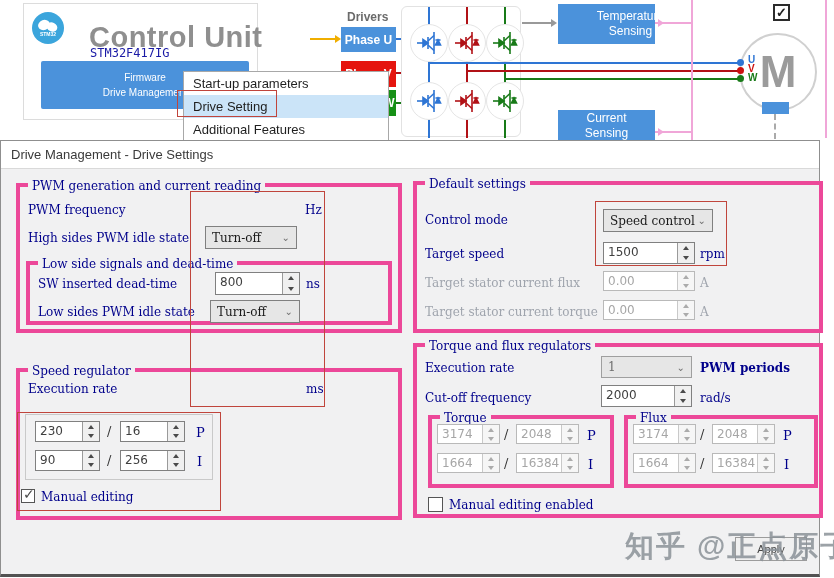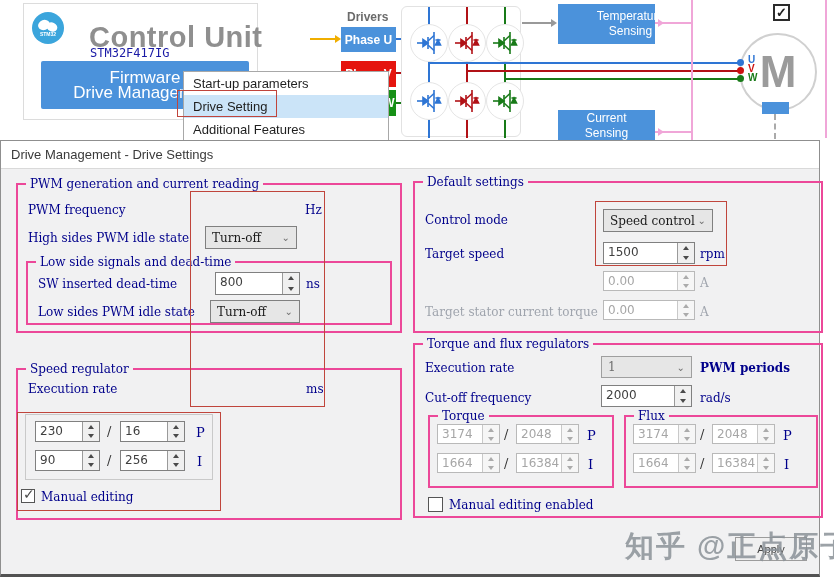--- a/index.html
+++ b/index.html
@@ -6,21 +6,21 @@
   body{font-family:"Liberation Sans",sans-serif;}
   #stage{position:relative;width:834px;height:578px;background:#ffffff;overflow:hidden;}
   .abs{position:absolute;box-sizing:border-box;}
   .nowrap{white-space:nowrap;}
 
   
   .card{background:#fff;border:1px solid #dcdcdc;}
   .cu-title{font-size:29px;font-weight:bold;color:#8f8f8f;letter-spacing:.5px;}
   .cu-mcu{font-family:"DejaVu Sans Mono",monospace;font-size:12px;color:#1a1aa6;}
   .blue-btn{background:#4B92DB;color:#fff;border-radius:2px;display:flex;flex-direction:column;
-            align-items:center;justify-content:center;font-size:17px;line-height:15px;cursor:pointer;}
+            align-items:center;justify-content:center;font-size:10px;line-height:15px;cursor:pointer;}
   .logo{border-radius:50%;background:#3BA5DC;display:flex;align-items:center;justify-content:center;flex-direction:column;}
   .logo .stm{font-size:5px;color:#fff;font-weight:bold;margin-top:-4px;}
   .drv-label{font-size:12px;font-weight:bold;color:#6b6b6b;}
   .phase{color:#fff;font-weight:bold;font-size:12px;display:flex;align-items:center;justify-content:center;cursor:pointer;}
   .snsbox{background:#4B92DB;color:#fff;font-size:12px;line-height:15px;text-align:center;
           display:flex;flex-direction:column;align-items:center;justify-content:center;cursor:pointer;}
   .hline{height:2px;}
   .vline{width:2px;}
   .arrow-r{width:0;height:0;border-top:4px solid transparent;border-bottom:4px solid transparent;}
   .invcard{background:#fff;border:1px solid #e2e2e2;border-radius:6px;}
@@ -38,21 +38,21 @@
   .menu-item{height:23px;line-height:23px;padding-left:9px;font-size:13px;color:#1f1f1f;cursor:pointer;}
   .menu-item.sel{background:#CBE4F8;}
 
   
   .dialog{background:#f1f1f2;border:1px solid #8f8f8f;border-bottom:3px solid #525252;z-index:10;}
   .titlebar{position:absolute;left:0;top:0;right:0;height:27px;background:#fff;border-bottom:1px solid #d9d9d9;
             font-size:13px;color:#3a3a3a;line-height:27px;padding-left:10px;}
   .fld{z-index:11;}
   .dlabel{font-family:"DejaVu Serif",serif;font-size:12px;color:#00008B;white-space:nowrap;z-index:12;}
   .dlabel.dis{color:#9fa4ad;}
-  .grp{border:2px solid #ec4899;z-index:11;text-decoration:underline;}
+  .grp{border:4px solid #ec4899;z-index:11;text-decoration:underline;}
   .gtitle{position:absolute;top:-8px;left:8px;background:#f1f1f2;padding:0 4px;
           font-family:"DejaVu Serif",serif;font-size:12px;color:#00008B;white-space:nowrap;}
   .spin{display:flex;border:1px solid #808080;background:#fff;}
   .spin .sval{flex:1;font-family:"DejaVu Sans",sans-serif;font-size:12px;color:#3f3f3f;padding:2px 4px;overflow:hidden;}
   .sbtns{width:16px;display:flex;flex-direction:column;border-left:1px solid #9a9a9a;background:#f0f0f0;cursor:pointer;}
   .sbtns i{flex:1;display:flex;align-items:center;justify-content:center;}
   .sbtns i b{width:0;height:0;border-left:3.5px solid transparent;border-right:3.5px solid transparent;}
   .sbtns .up b{border-bottom:4px solid #4a4a4a;}
   .sbtns .dn b{border-top:4px solid #4a4a4a;}
   .spin.dis{border-color:#b9b9b9;}
@@ -349,20 +349,21 @@
         <i class="up">
           <b></b>
         </i>
         <i class="dn">
           <b></b>
         </i>
       </span>
   </div>
   <div class="abs dlabel" style="left:700px;top:247px;">rpm</div>
 
+  <div class="abs dlabel dis" style="left:425px;top:276px;">Target stator current flux</div>
   <div class="abs spin dis fld" style="left:603px;top:271px;width:92px;height:20px;">
     <span class="sval">0.00</span>
     <span class="sbtns">
         <i class="up">
           <b></b>
         </i>
         <i class="dn">
           <b></b>
         </i>
       </span>

